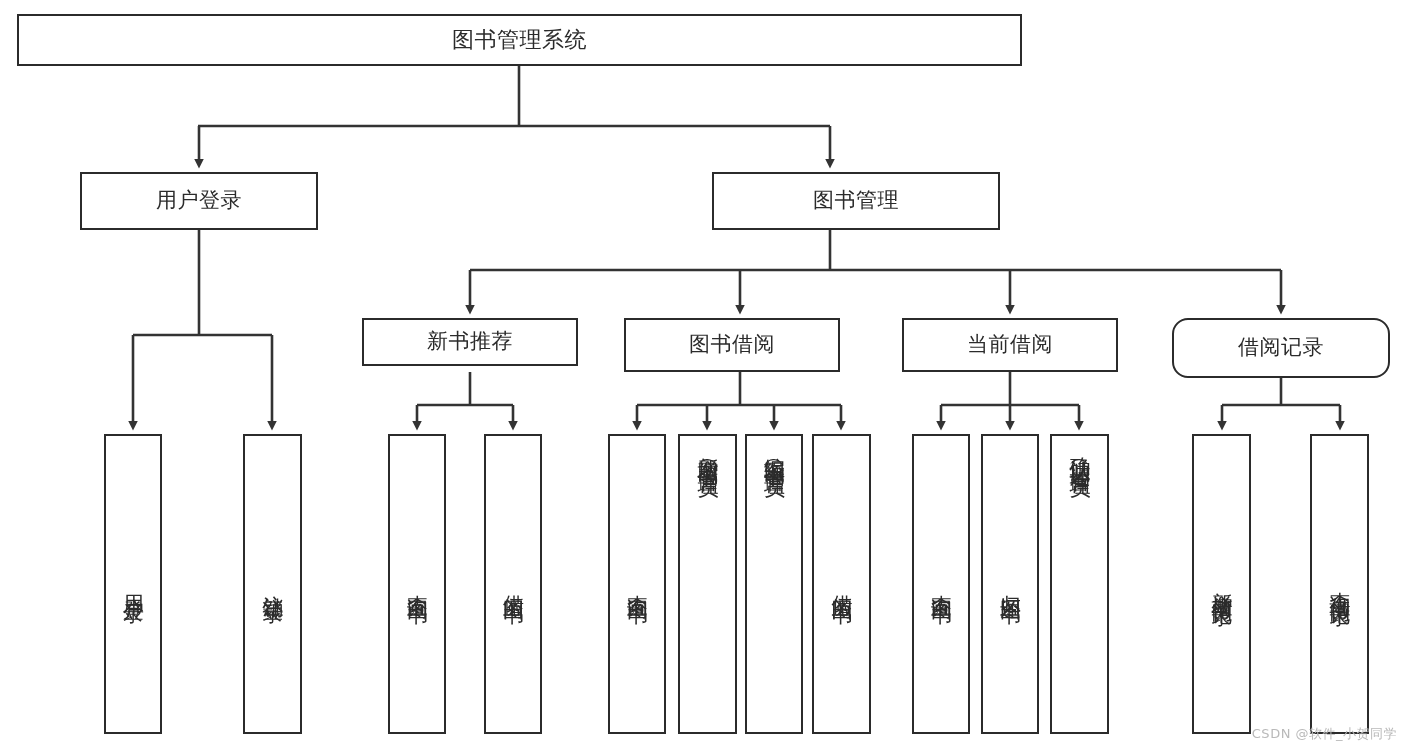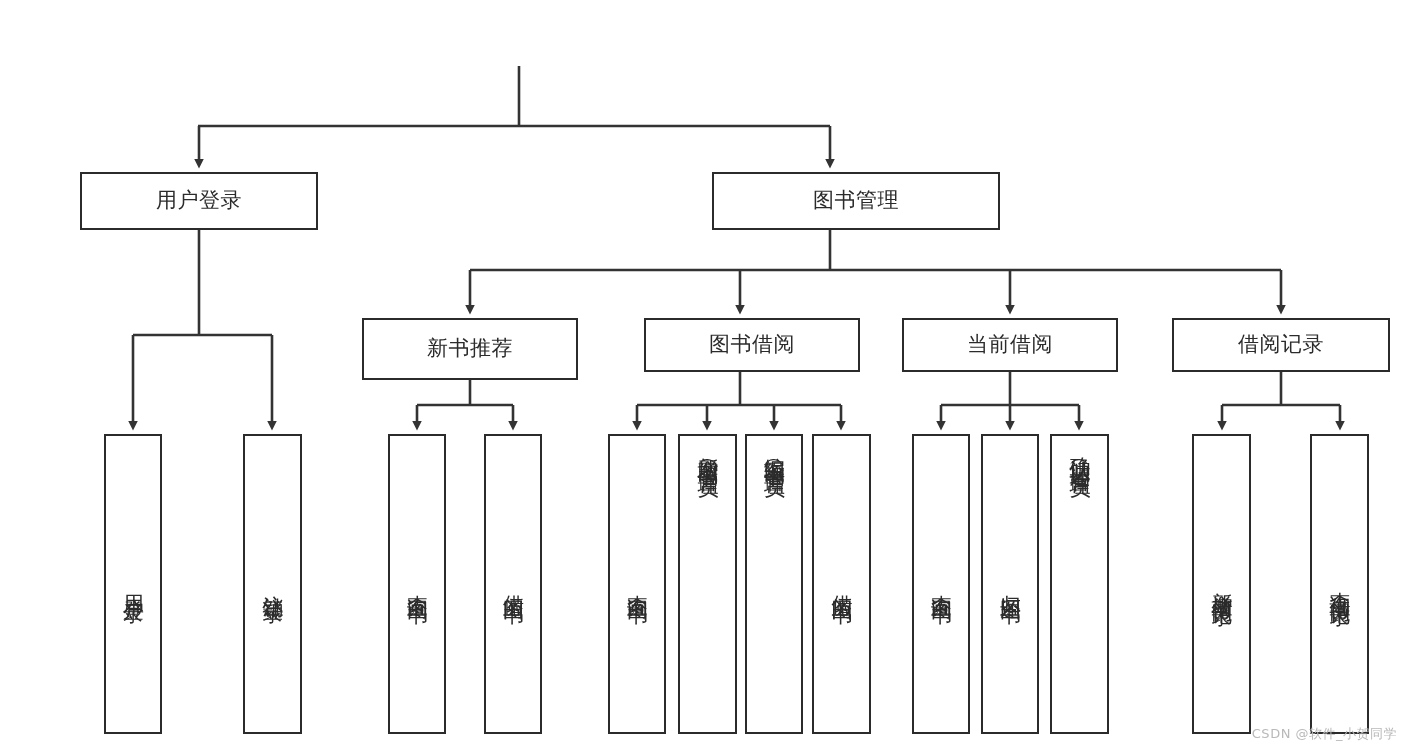--- a/index.html
+++ b/index.html
@@ -127,38 +127,41 @@
       <path d="M1010,405 L1010,422" marker-end="url(#arrow)"></path>
       <path d="M1079,405 L1079,422" marker-end="url(#arrow)"></path>
 
       <path d="M1281,372 L1281,405"></path>
       <path d="M1222,405 L1340,405"></path>
       <path d="M1222,405 L1222,422" marker-end="url(#arrow)"></path>
       <path d="M1340,405 L1340,422" marker-end="url(#arrow)"></path>
     </g>
   </svg>
 
+  <div class="node node-h node-root" style="left:17px; top:14px; width:1005px; height:52px;">
+    <span>图书管理系统</span>
+  </div>
 
   <div class="node node-h" style="left:80px; top:172px; width:238px; height:58px;">
     <span>用户登录</span>
   </div>
   <div class="node node-h" style="left:712px; top:172px; width:288px; height:58px;">
     <span>图书管理</span>
   </div>
 
-  <div class="node node-h" style="left:362px; top:318px; width:216px; height:62px;">
+  <div class="node node-h" style="left:362px; top:318px; width:216px; height:48px;">
     <span>新书推荐</span>
   </div>
-  <div class="node node-h" style="left:644px; top:318px; width:216px; height:54px;">
+  <div class="node node-h" style="left:624px; top:318px; width:216px; height:54px;">
     <span>图书借阅</span>
   </div>
   <div class="node node-h" style="left:902px; top:318px; width:216px; height:54px;">
     <span>当前借阅</span>
   </div>
-  <div class="node node-h" style="left:1172px; top:318px; width:218px; height:54px;">
+  <div class="node node-h" style="left:1172px; top:318px; width:218px; height:60px;border-radius:16px;">
     <span>借阅记录</span>
   </div>
 
   <div class="leaf" style="left:104px; top:434px; width:58px; height:300px;">
     <span class="leaf-inner">用户登录</span>
   </div>
   <div class="leaf" style="left:243px; top:434px; width:59px; height:300px;">
     <span class="leaf-inner">注销登录</span>
   </div>
 

